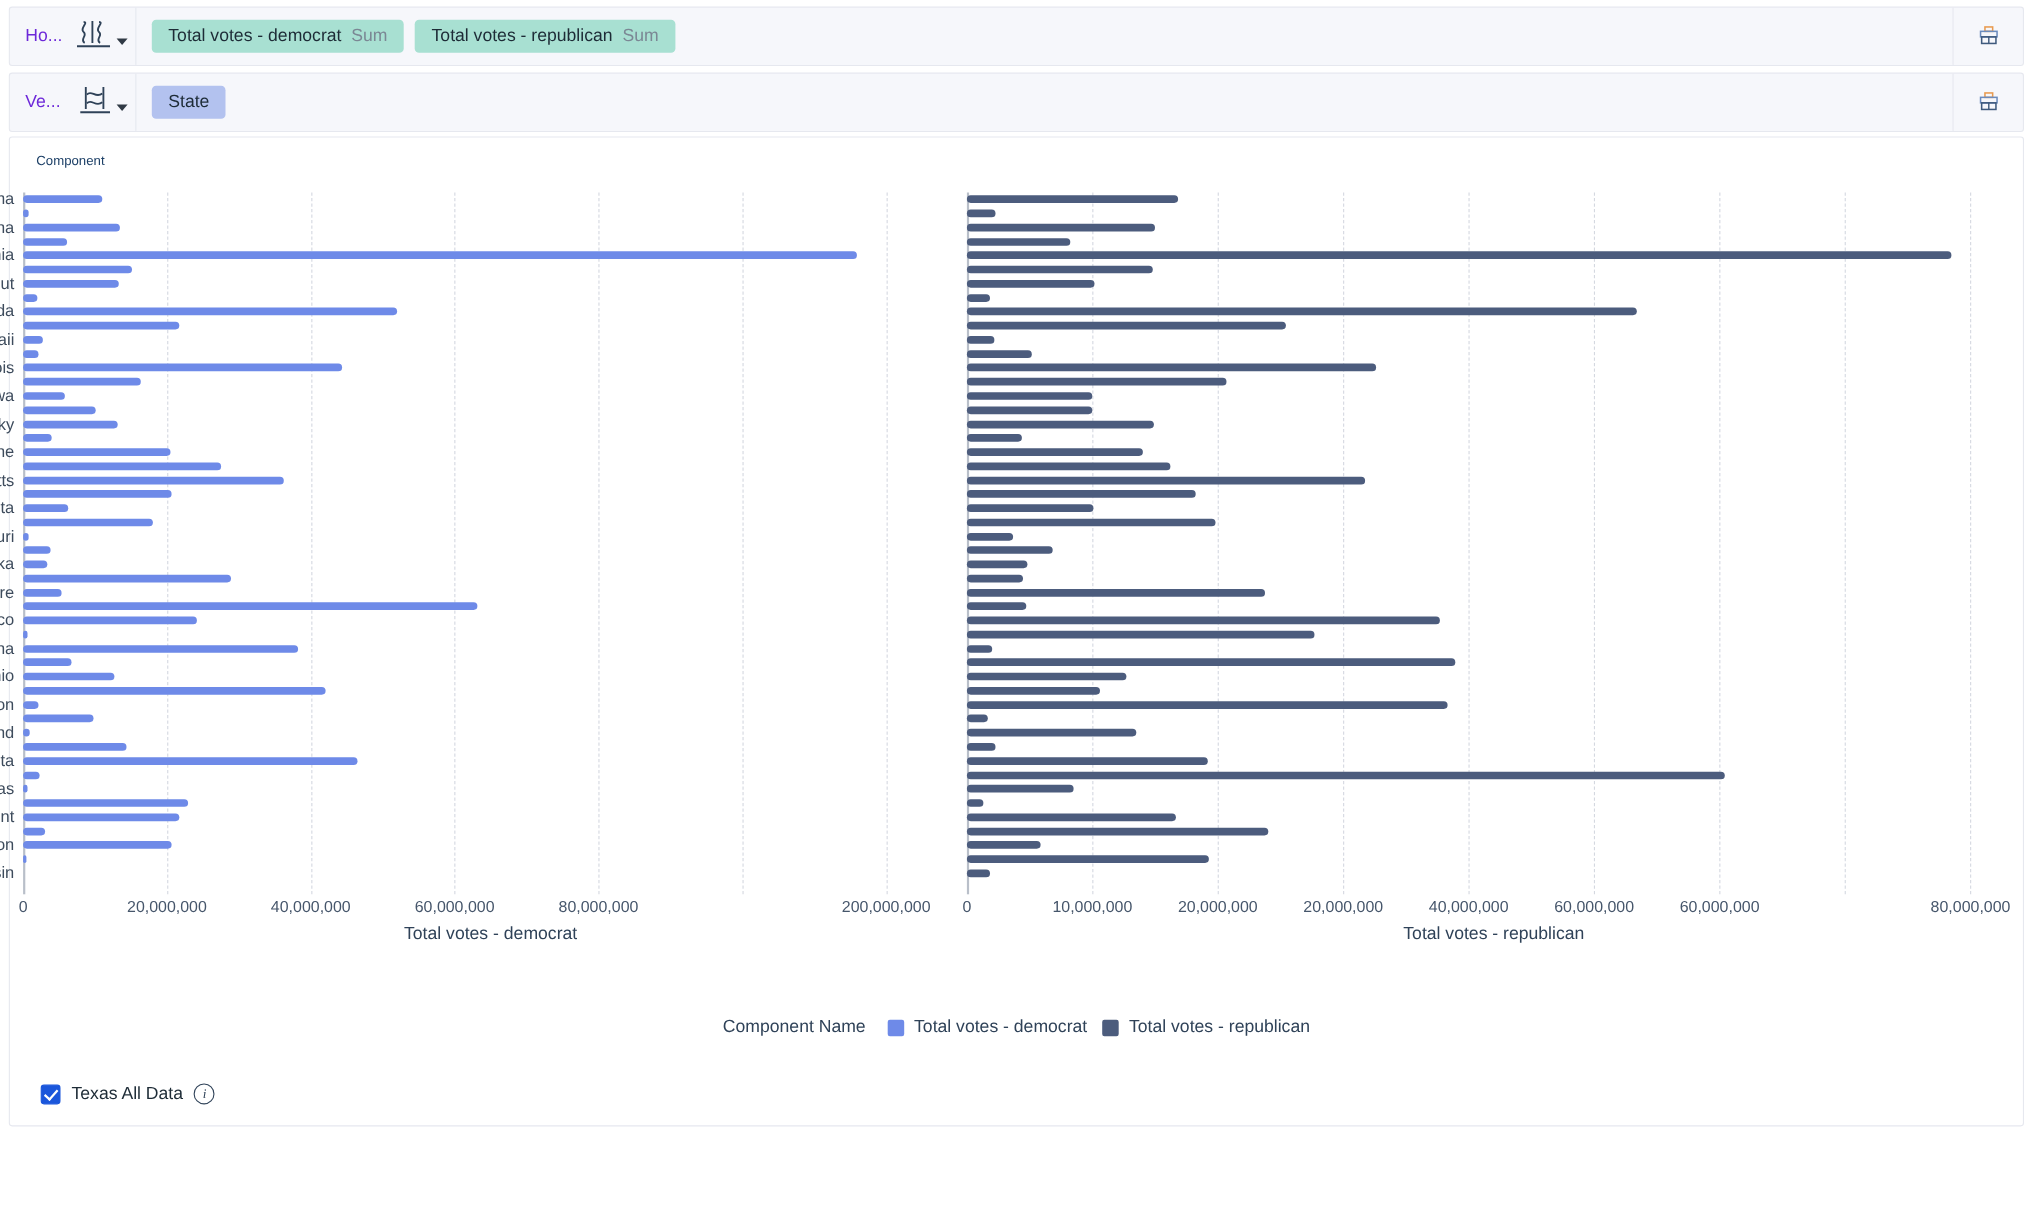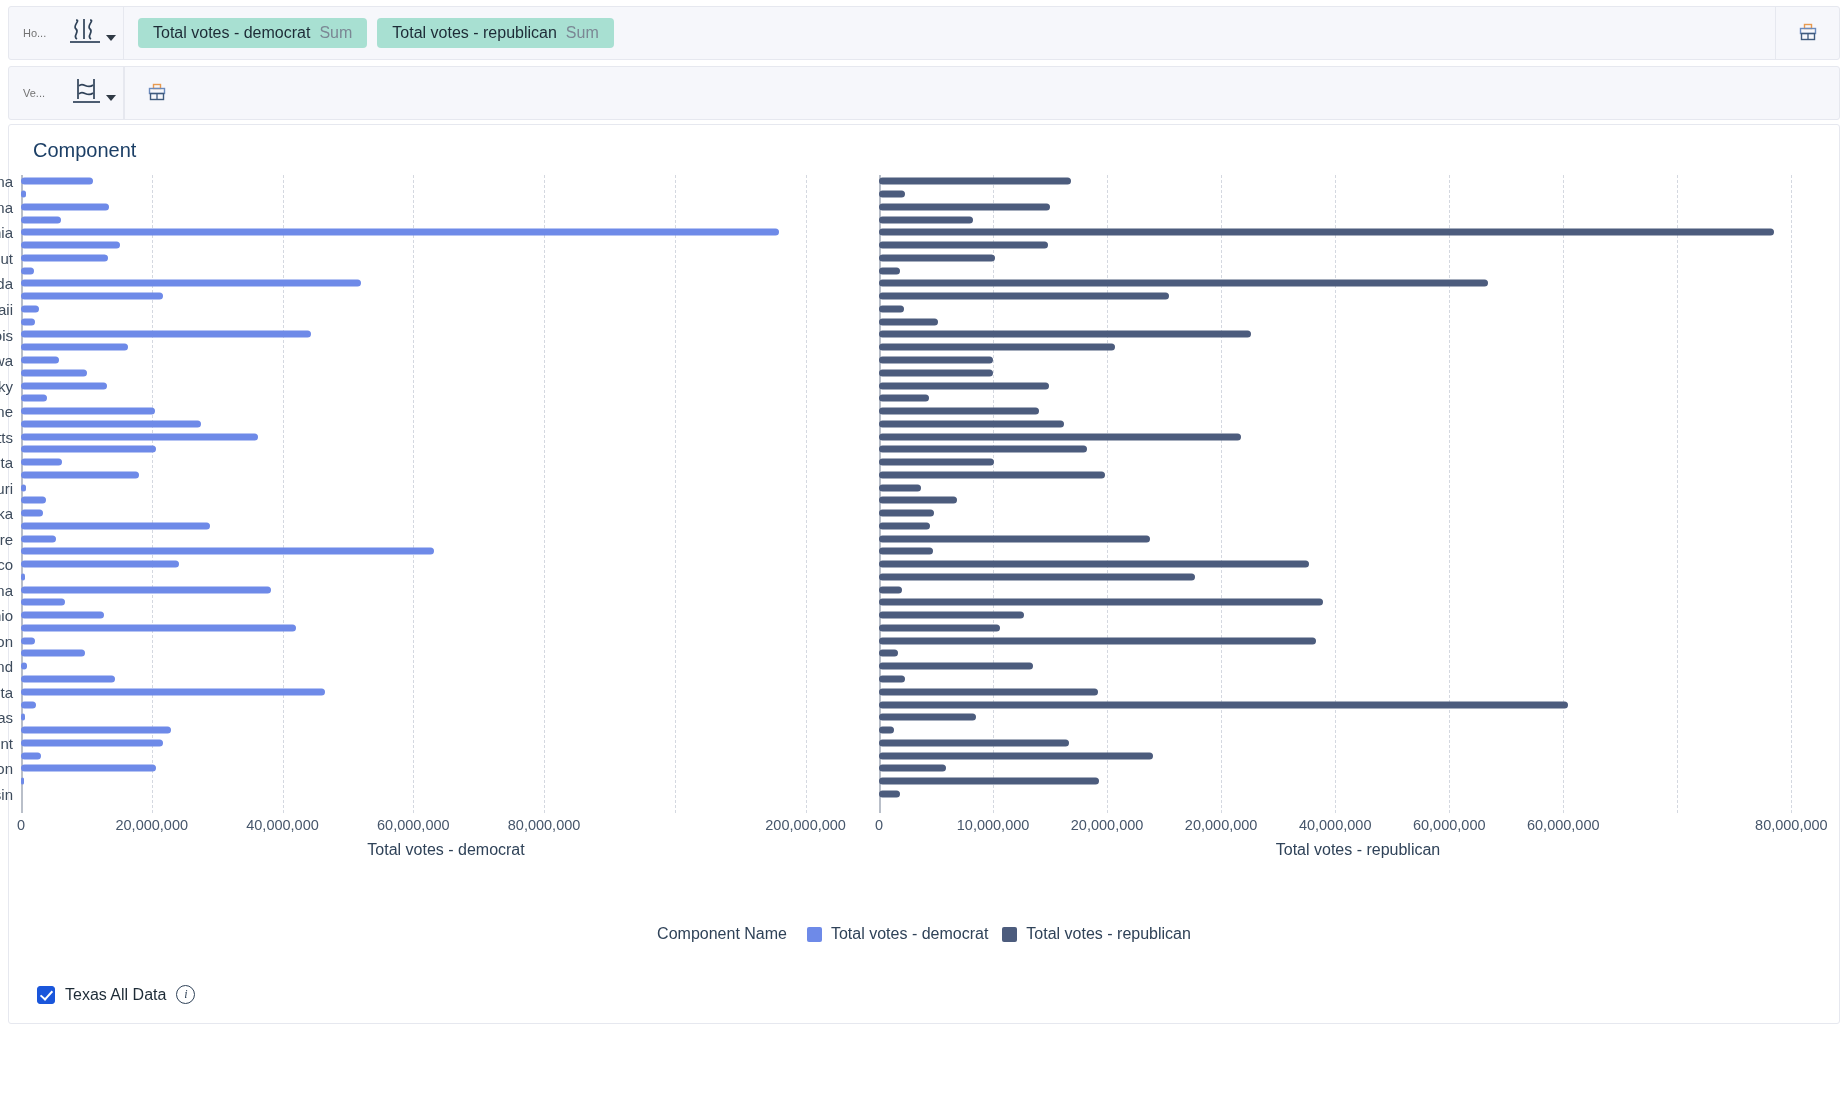--- a/index.html
+++ b/index.html
@@ -17,21 +17,21 @@
   .shelf {
     display: flex; align-items: center;
     height: 54px;
     background: #f6f7fb;
     border: 1px solid #e6e8ef;
     margin: 6px 8px 0 8px;
     border-radius: 3px;
   }
   .shelf-label {
     width: 52px; padding-left: 14px;
-    font-size: 11px; color: #737373;
+    font-size: 16px; color: #6d28d9;
     white-space: nowrap; overflow: hidden;
   }
   .shelf-iconbox {
     display:flex; align-items:flex-end; gap:3px;
     width: 62px; height: 100%;
     padding-bottom: 12px; justify-content: center;
   }
   .caret {
     width:0;height:0;border-left:5px solid transparent;border-right:5px solid transparent;
     border-top:6px solid #303a45; margin-bottom:6px;
@@ -77,21 +77,21 @@
   .panel {
     position: relative;
     margin: 4px 8px 0 8px;
     height: 900px;
     background:#fff;
     border:1px solid #e6e8ef;
     border-radius: 3px;
   }
   .panel-title {
     position:absolute; left:24px; top:14px;
-    font-size:20px; color:#1c3f66;
+    font-size:12px; color:#1c3f66;
   }
 
   .charts {
     position:absolute; left:0; right:0; top:40px; height: 750px;
   }
   .chart {
     position:absolute; top:0; bottom:0;
   }
   .chart.left  { left: 12px;  width: 858px; }
   .chart.right { left: 870px; width: 966px; }
@@ -196,20 +196,25 @@
       <svg width="34" height="30" viewBox="0 0 34 30" aria-hidden="true">
         <line x1="9" y1="2" x2="9" y2="22" stroke="#2f4258" stroke-width="1.7"></line>
         <line x1="25" y1="2" x2="25" y2="22" stroke="#2f4258" stroke-width="1.7"></line>
         <path d="M10 9 C14 4, 18 13, 24 8" fill="none" stroke="#2f4258" stroke-width="1.7"></path>
         <path d="M10 17 C14 12, 18 21, 24 16" fill="none" stroke="#2f4258" stroke-width="1.7"></path>
         <line x1="4" y1="25" x2="31" y2="25" stroke="#2f4258" stroke-width="1.7"></line>
       </svg>
       <span class="caret"></span>
     </div>
     <div class="shelf-divider"></div>
+    <div class="pills">
+      <span class="pill dim">
+        <span>State</span>
+      </span>
+    </div>
     <div class="shelf-right">
       <svg width="22" height="22" viewBox="0 0 22 22" aria-hidden="true">
         <rect x="7.5" y="2.5" width="7" height="4" fill="none" stroke="#e89a4e" stroke-width="1.4"></rect>
         <rect x="3.5" y="6.5" width="15" height="5" fill="none" stroke="#6b8bbd" stroke-width="1.4"></rect>
         <rect x="4.5" y="11.5" width="13" height="6" fill="none" stroke="#3f5a7d" stroke-width="1.4"></rect>
         <line x1="11" y1="11.5" x2="11" y2="17.5" stroke="#3f5a7d" stroke-width="1.3"></line>
       </svg>
     </div>
   </div>
 

